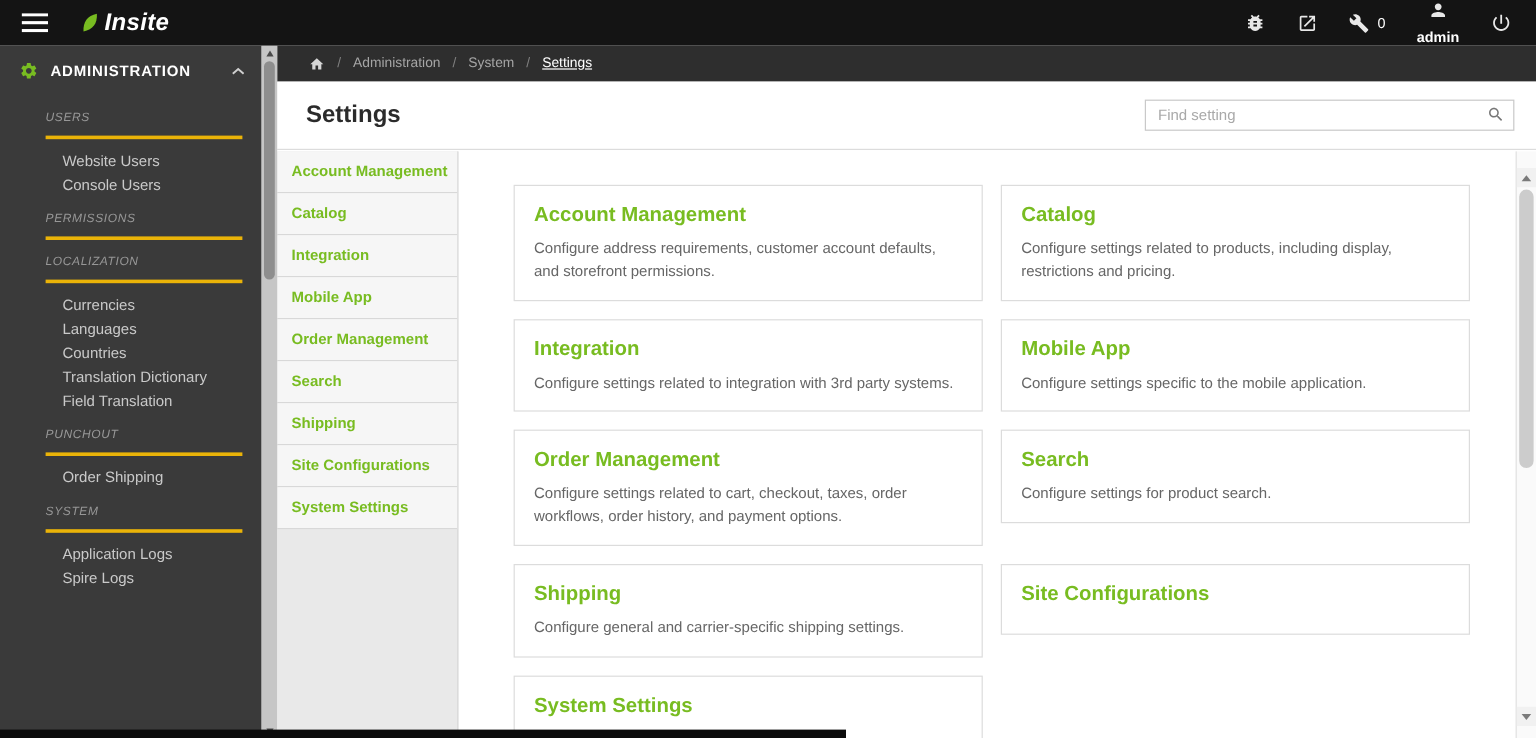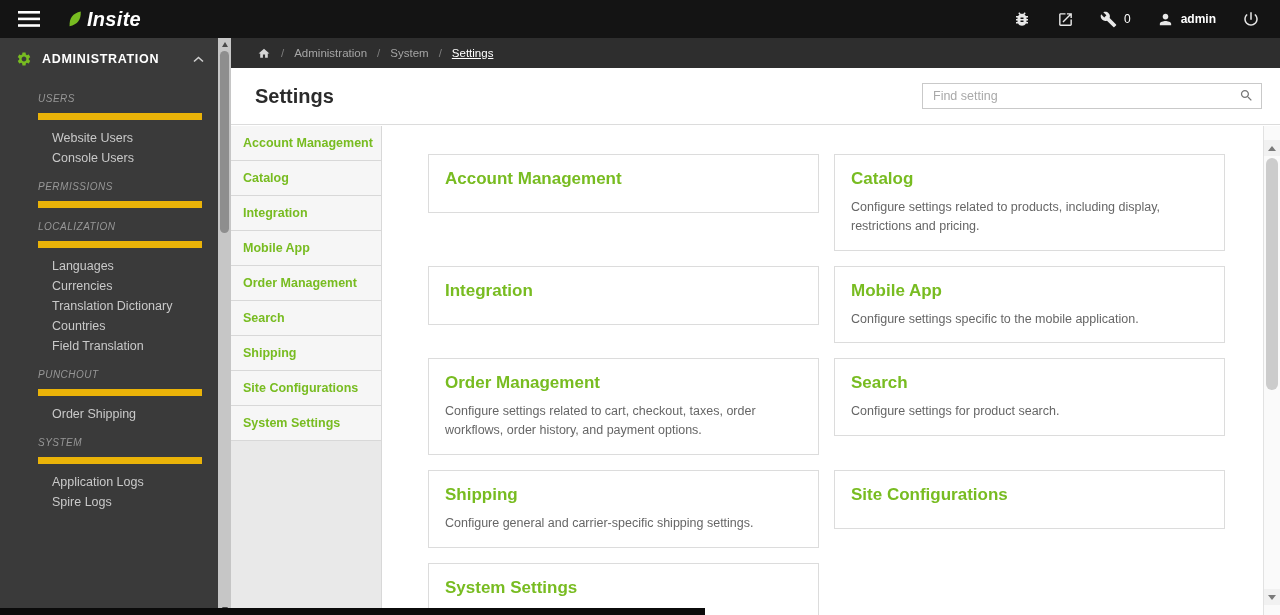--- a/index.html
+++ b/index.html
@@ -13,29 +13,29 @@
   .topbar { position:absolute; top:0; left:0; right:0; height:38px; background:#141414;
             display:flex; align-items:center; color:#fff; z-index:40; }
   .hamburger { margin-left:18px; cursor:pointer; display:flex; align-items:center; }
   .logo { display:flex; align-items:center; margin-left:26px; }
   .logo-text { font-style:italic; font-weight:bold; font-size:20px; color:#fff; margin-left:3px; letter-spacing:0.3px;text-align:right; }
   .topbar-right { margin-left:auto; display:flex; align-items:center; gap:26px; padding-right:20px; }
   .tb-icon { display:flex; align-items:center; cursor:pointer; }
   .tb-icon svg { fill:#e8e8e8; }
   .wrench-group { display:flex; align-items:center; gap:7px; cursor:pointer; }
   .wrench-count { font-size:12px; color:#fff; }
-  .user-group { display:flex; align-items:center; gap:7px; cursor:pointer; }
+  .user-group { display:flex; align-items:center; gap:7px; cursor:pointer;flex-direction:column; }
   .user-label { font-size:12px; font-weight:bold; color:#fff; }
 
   
   .sidebar { position:absolute; top:38px; left:0; width:218px; bottom:0; background:#3a3a3a; z-index:10; }
   .side-header { height:42px; display:flex; align-items:center; padding:0 14px 0 16px; cursor:pointer; }
   .side-title { font-size:12.5px; font-weight:bold; color:#fff; letter-spacing:0.7px; margin-left:10px; }
   .side-chevron { margin-left:auto; display:flex; }
-  .side-label { margin:13px 16px 0 38px; padding-bottom:9px; border-bottom:7px solid #eab308;
+  .side-label { margin:13px 16px 0 38px; padding-bottom:9px; border-bottom:3px solid #eab308;
                 font-size:10px; font-style:italic; color:#979797; letter-spacing:0.5px; }
   .side-items { margin-top:8px; }
   .side-item { font-size:12.5px; color:#c9c9c9; padding:3px 6px 3px 52px; line-height:14px;
                cursor:pointer; position:relative; white-space:nowrap; }
 
   
   .side-scrollbar { position:absolute; top:38px; left:218px; width:13px; bottom:0; background:#c6c6c6; z-index:11; }
   .sb-arrow { position:absolute; left:0; width:13px; height:12px; display:flex; align-items:center; justify-content:center; cursor:pointer; }
   .sb-arrow.top { top:0; } .sb-arrow.bottom { bottom:0; }
   .side-thumb { position:absolute; top:13px; left:2px; width:9px; height:182px; background:#8e8e8e; border-radius:5px; cursor:pointer; }
@@ -48,21 +48,21 @@
 
   .breadcrumb { height:30px; background:#2e2e2e; display:flex; align-items:center;
                 color:#a5a5a5; font-size:11.5px; gap:10px; padding-left:26px; }
   .crumb { cursor:pointer; }
   .crumb-sep { color:#7f7f7f; }
   .crumb-current { color:#fff; text-decoration:underline; cursor:pointer; }
   .home-icon { display:flex; cursor:pointer; }
 
   .page-header { height:57px; border-bottom:1px solid #dcdcdc; display:flex; align-items:center; padding:0 18px 0 24px; background:#fff; }
   .page-title { font-size:20px; font-weight:bold; color:#2b2b2b; }
-  .search-wrap { margin-left:auto; position:relative; width:340px; }
+  .search-wrap { margin-left:auto; position:relative; width:308px; }
   .search-input { width:100%; height:26px; border:1px solid #c9c9c9; padding:0 30px 0 10px; font-size:12.5px;
                   color:#333; font-family:"Liberation Sans",sans-serif; outline:none; }
   .search-input::placeholder { color:#a9a9a9; }
   .search-icon { position:absolute; right:8px; top:5px; cursor:pointer; }
 
   .content { position:absolute; top:88px; left:0; right:0; bottom:0; overflow:hidden; }
 
   .subnav { position:absolute; top:0; left:0; width:151px; bottom:0; background:#e9e9e9; border-right:1px solid #d8d8d8; }
   .subnav-item { height:35px; line-height:35px; padding-left:12px; font-size:12.5px; font-weight:bold;
                  color:#78bc21; background:#f6f6f6; border-bottom:1px solid #d8d8d8; cursor:pointer; white-space:nowrap; }
@@ -160,24 +160,24 @@
     </div>
   </div>
 
   <div class="side-group">
     <div class="side-label">PERMISSIONS</div>
   </div>
 
   <div class="side-group">
     <div class="side-label">LOCALIZATION</div>
     <div class="side-items">
+      <div class="side-item">Currencies</div>
       <div class="side-item">Languages</div>
-      <div class="side-item">Currencies</div>
+      <div class="side-item">Countries</div>
       <div class="side-item">Translation Dictionary</div>
-      <div class="side-item">Countries</div>
       <div class="side-item">Field Translation</div>
     </div>
   </div>
 
   <div class="side-group">
     <div class="side-label">PUNCHOUT</div>
     <div class="side-items">
       <div class="side-item">Order Shipping</div>
     </div>
   </div>
@@ -241,27 +241,29 @@
       <div class="subnav-item">Order Management</div>
       <div class="subnav-item">Search</div>
       <div class="subnav-item">Shipping</div>
       <div class="subnav-item">Site Configurations</div>
       <div class="subnav-item">System Settings</div>
     </div>
 
     <div class="cards">
       <div class="card">
         <div class="card-title">Account Management</div>
+        <div class="card-desc">Configure address requirements, customer account defaults, and storefront permissions.</div>
       </div>
       <div class="card">
         <div class="card-title">Catalog</div>
         <div class="card-desc">Configure settings related to products, including display, restrictions and pricing.</div>
       </div>
       <div class="card">
         <div class="card-title">Integration</div>
+        <div class="card-desc">Configure settings related to integration with 3rd party systems.</div>
       </div>
       <div class="card">
         <div class="card-title">Mobile App</div>
         <div class="card-desc">Configure settings specific to the mobile application.</div>
       </div>
       <div class="card">
         <div class="card-title">Order Management</div>
         <div class="card-desc">Configure settings related to cart, checkout, taxes, order workflows, order history, and payment options.</div>
       </div>
       <div class="card">

